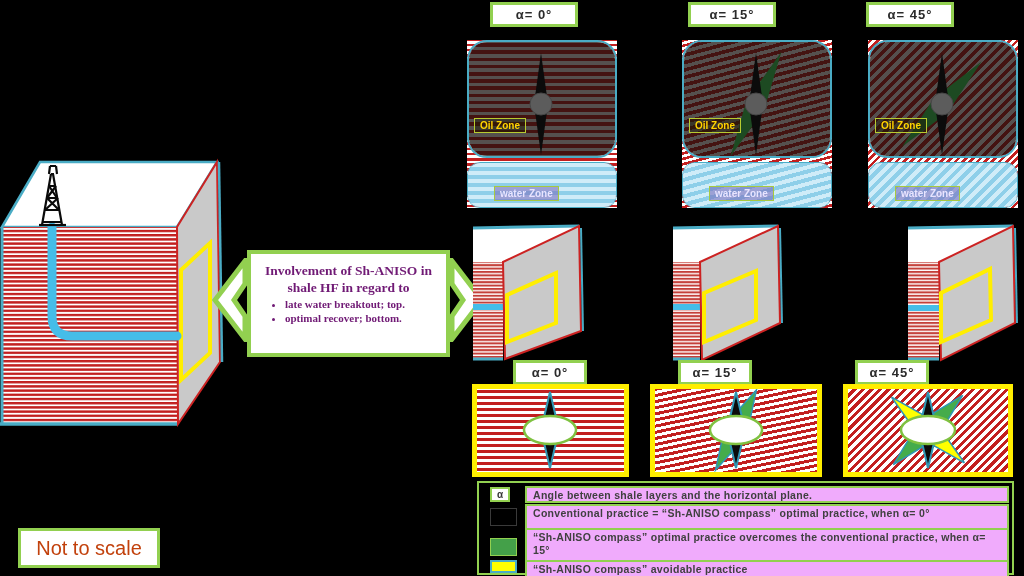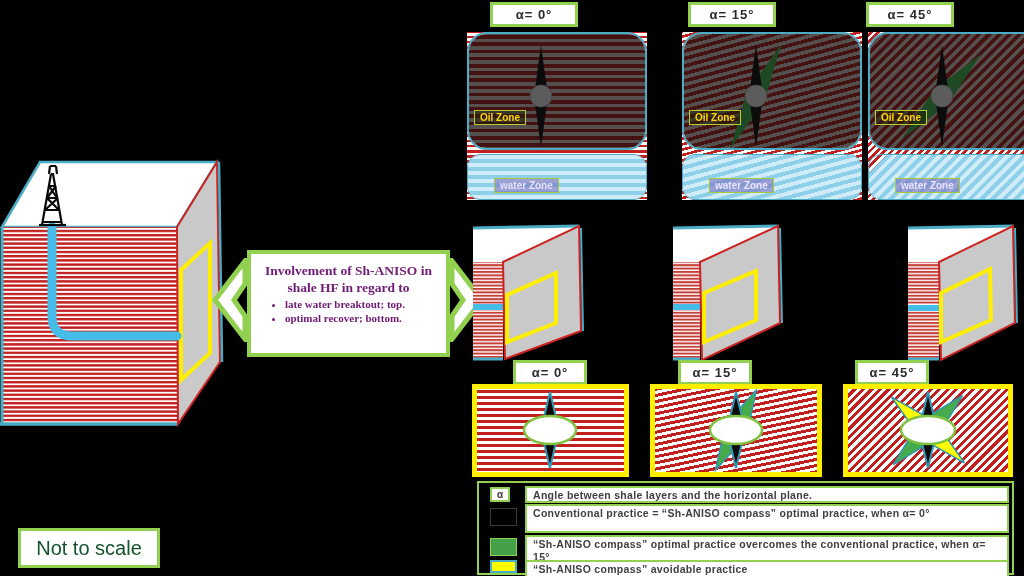--- a/index.html
+++ b/index.html
@@ -10,21 +10,21 @@
   .stripebox .fill{position:absolute;left:-100%;top:-100%;width:300%;height:300%;}
   .rot0  .fill{transform:none;}
   .rot15 .fill{transform:rotate(-15deg);}
   .rot12 .fill{transform:rotate(-12deg);}
   .rot45 .fill{transform:rotate(-45deg);}
   .red-stripes {background:repeating-linear-gradient(to bottom,#c21f1f 0 2.6px,#ffffff 2.6px 5.2px);}
   .red-stripes-lg{background:repeating-linear-gradient(to bottom,#c21f1f 0 3px,#ffffff 3px 6px);}
   .oil-stripes {background:repeating-linear-gradient(to bottom,#441311 0 3.6px,#55504e 3.6px 7.2px);}
   .water-stripes{background:repeating-linear-gradient(to bottom,#8ecfe9 0 4px,#cfecf8 4px 8px);}
   
-  .top-panel{position:absolute;top:32px;width:180px;height:168px;}
+  .top-panel{position:absolute;top:40px;width:150px;height:168px;}
   .oilzone{position:absolute;left:0;top:0;width:100%;height:118px;border-radius:20px;
            border:2px solid #4aacc5;box-sizing:border-box;}
   .waterzone{position:absolute;left:0;top:122px;width:100%;height:46px;border-radius:13px;
            border:1.5px solid #4aacc5;box-sizing:border-box;}
   .compass{position:absolute;left:0;top:0;}
   .oil-label{position:absolute;left:7px;top:78px;padding:1px 5px;font:700 10px "Liberation Sans",sans-serif;
            color:#ffd400;background:rgba(32,28,6,.5);border:1.5px solid #b8cc30;}
   .water-label{position:absolute;left:7px;top:146px;padding:1px 5px;font:700 10px "Liberation Sans",sans-serif;
            color:#e8e4ff;background:rgba(122,112,190,.6);border:1.5px solid #a7c93f;margin-left:20px;}
   
@@ -40,28 +40,28 @@
            border:4px solid #92d050;box-sizing:border-box;text-align:center;
            font-family:"Liberation Serif",serif;color:#701a75;}
   #callout .l1,#callout .l2{font-weight:700;font-size:13.5px;line-height:1.25;}
   #callout .l1{margin-top:9px;}
   #callout ul{margin:1px 0 0 0;padding:0 0 0 34px;text-align:left;}
   #callout li{font-weight:700;font-size:11px;line-height:1.25;}
   .arrowhead{position:absolute;top:258px;}
   
   #legend{position:absolute;left:477px;top:481px;width:537px;height:94px;
           border:2px solid #92d050;box-sizing:border-box;}
-  .leg-text{position:absolute;left:46px;width:484px;background:#ffffff;border:2px solid #92d050;
+  .leg-text{position:absolute;left:46px;width:484px;background:#f0abfc;border:2px solid #92d050;
             box-sizing:border-box;padding:1px 6px;font:700 10.5px/1.25 "Liberation Sans",sans-serif;
             color:#404040;letter-spacing:.3px;}
   .leg-sym{position:absolute;left:11px;box-sizing:border-box;}
   
   #nts{position:absolute;left:18px;top:528px;width:142px;height:40px;background:#fff;
        border:3px solid #92d050;box-sizing:border-box;display:flex;align-items:center;
-       justify-content:center;font:400 20px "Liberation Sans",sans-serif;color:#14532d;}
+       justify-content:center;font:400 20px "Liberation Sans",sans-serif;color:#c2410c;}
 </style>
 </head>
 <body>
 
 <div id="scene">
 
   <svg style="position:absolute;left:0;top:150px;" width="240" height="290" viewBox="0 0 240 290">
     <defs>
       <pattern id="rsL" width="4.2" height="4.2" patternUnits="userSpaceOnUse">
         <rect width="4.2" height="4.2" fill="#ffffff"></rect>
@@ -263,19 +263,19 @@
   </div>
 
   <div id="legend">
     <div class="leg-sym" style="top:4px;width:20px;height:15px;background:#fff;border:2px solid #92d050;display:flex;align-items:center;justify-content:center;font:700 10px 'Liberation Sans',sans-serif;color:#333">α</div>
     <div class="leg-text" style="top:3px;height:17px">Angle between shale layers and the horizontal plane.</div>
 
     <div class="leg-sym" style="top:25px;width:27px;height:18px;background:#000;border:1px solid #3a3a3a"></div>
     <div class="leg-text" style="top:21px;height:29px">Conventional practice = “Sh-ANISO compass” optimal practice, when α= 0°</div>
 
     <div class="leg-sym" style="top:55px;width:27px;height:18px;background:#44a049;border:1.5px solid #92d050"></div>
-    <div class="leg-text" style="top:52px;height:40px">“Sh-ANISO compass” optimal practice overcomes the conventional practice, when α= 15°</div>
+    <div class="leg-text" style="top:45px;height:40px">“Sh-ANISO compass” optimal practice overcomes the conventional practice, when α= 15°</div>
 
     <div class="leg-sym" style="top:77px;width:27px;height:13px;background:#ffff00;border:2px solid #4aacc5"></div>
     <div class="leg-text" style="top:76.5px;height:25px">“Sh-ANISO compass” avoidable practice</div>
   </div>
 
 </div>
 
 </body></html>

